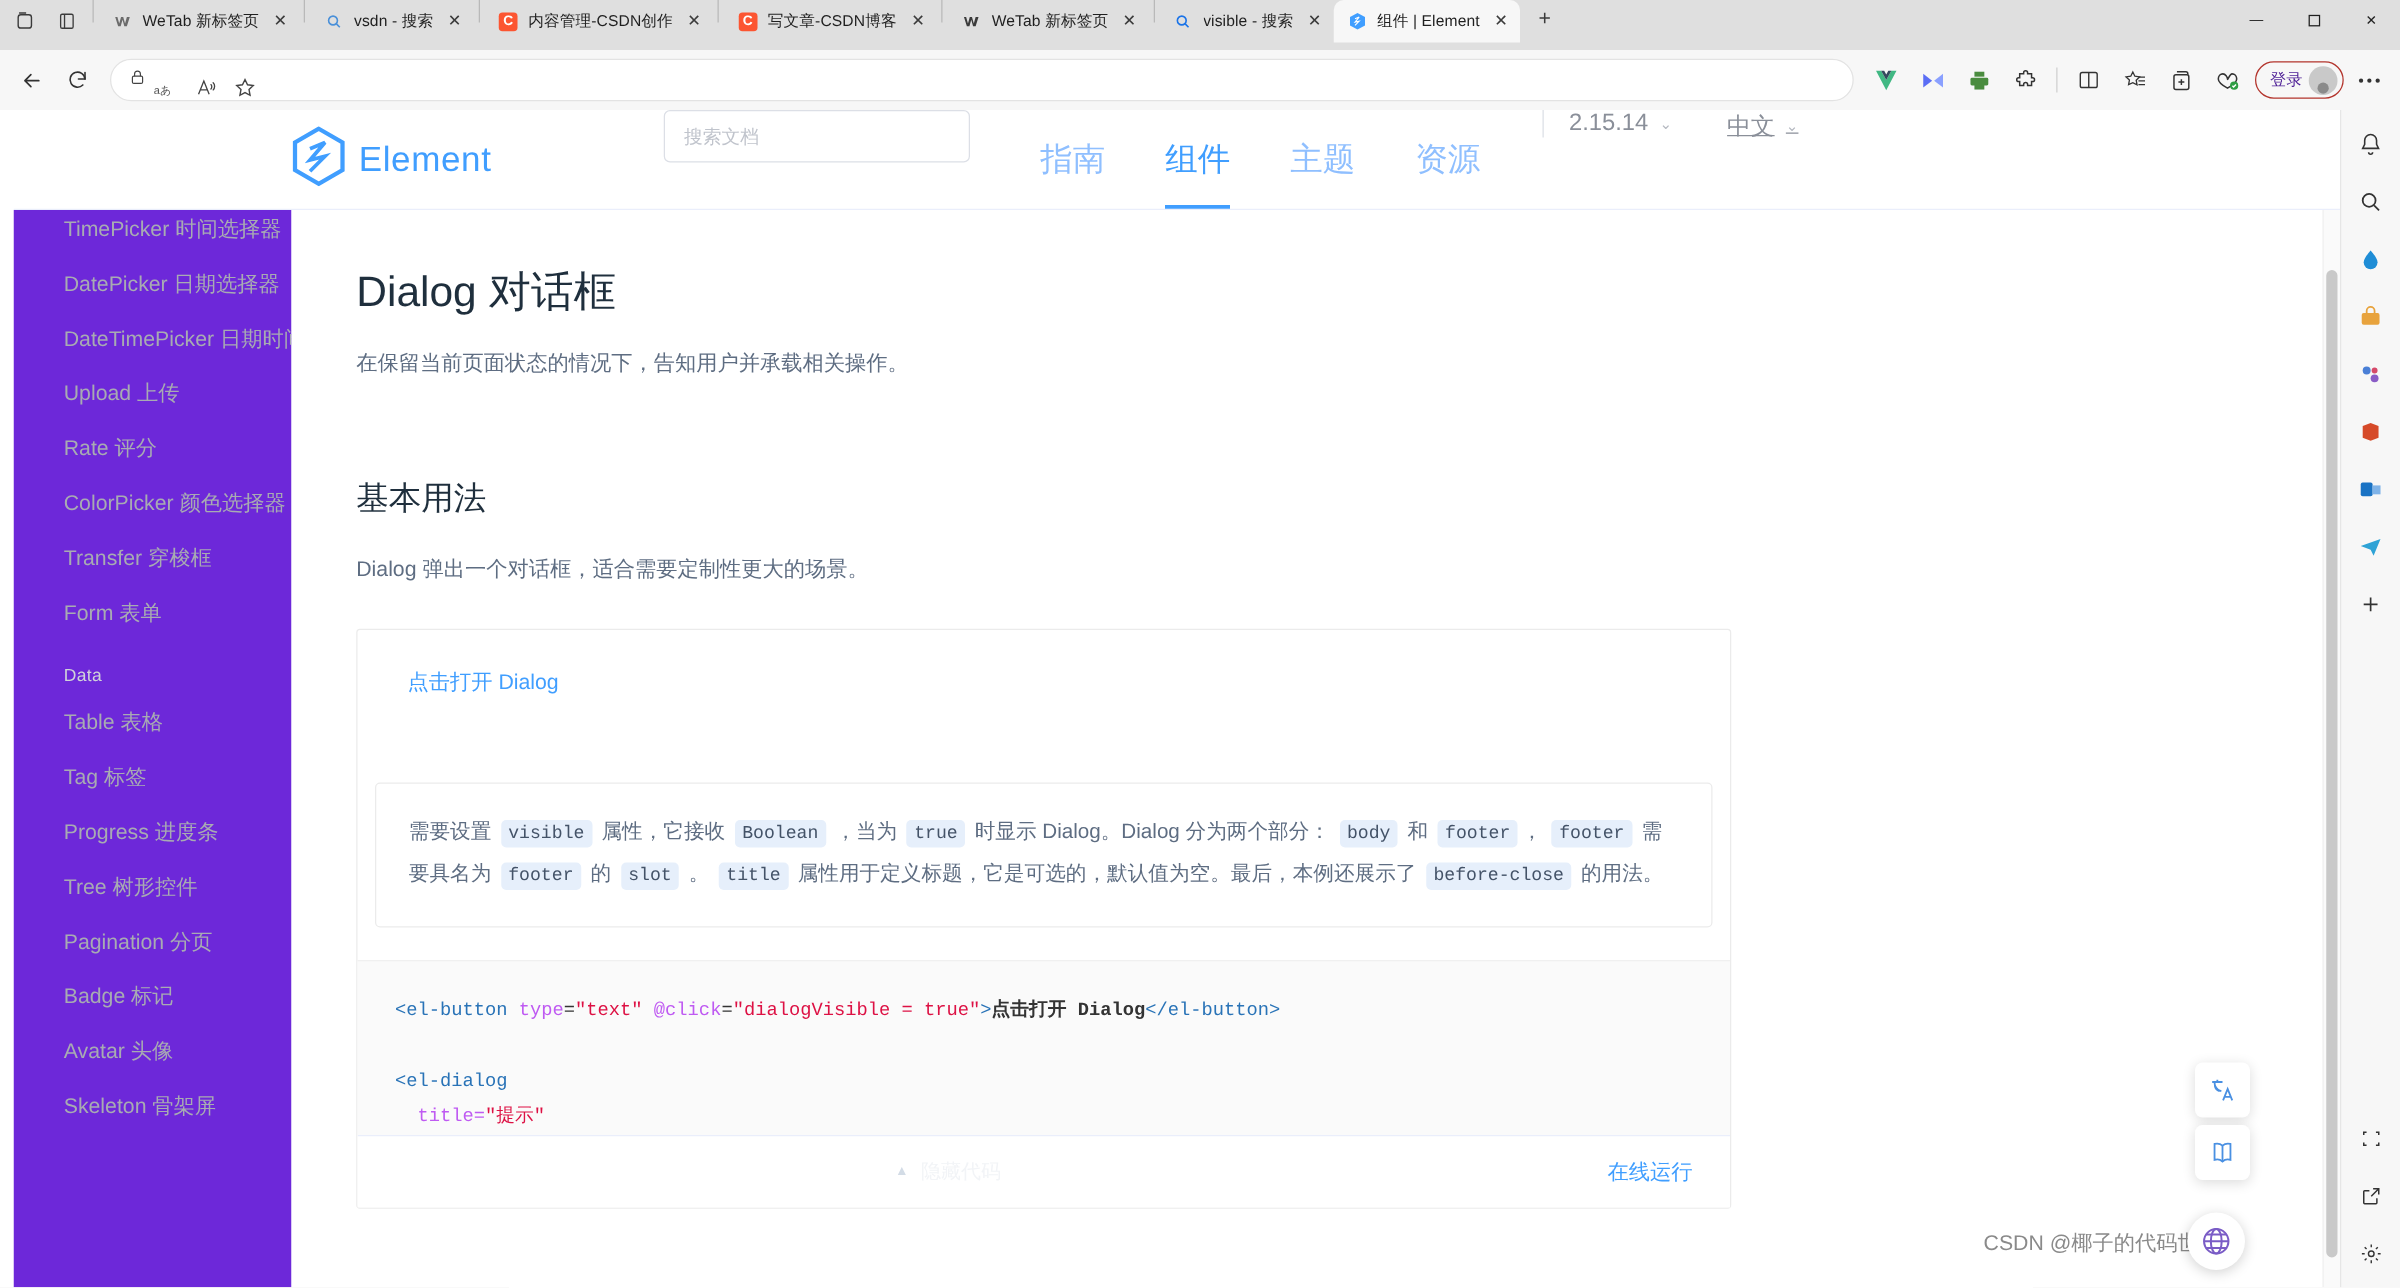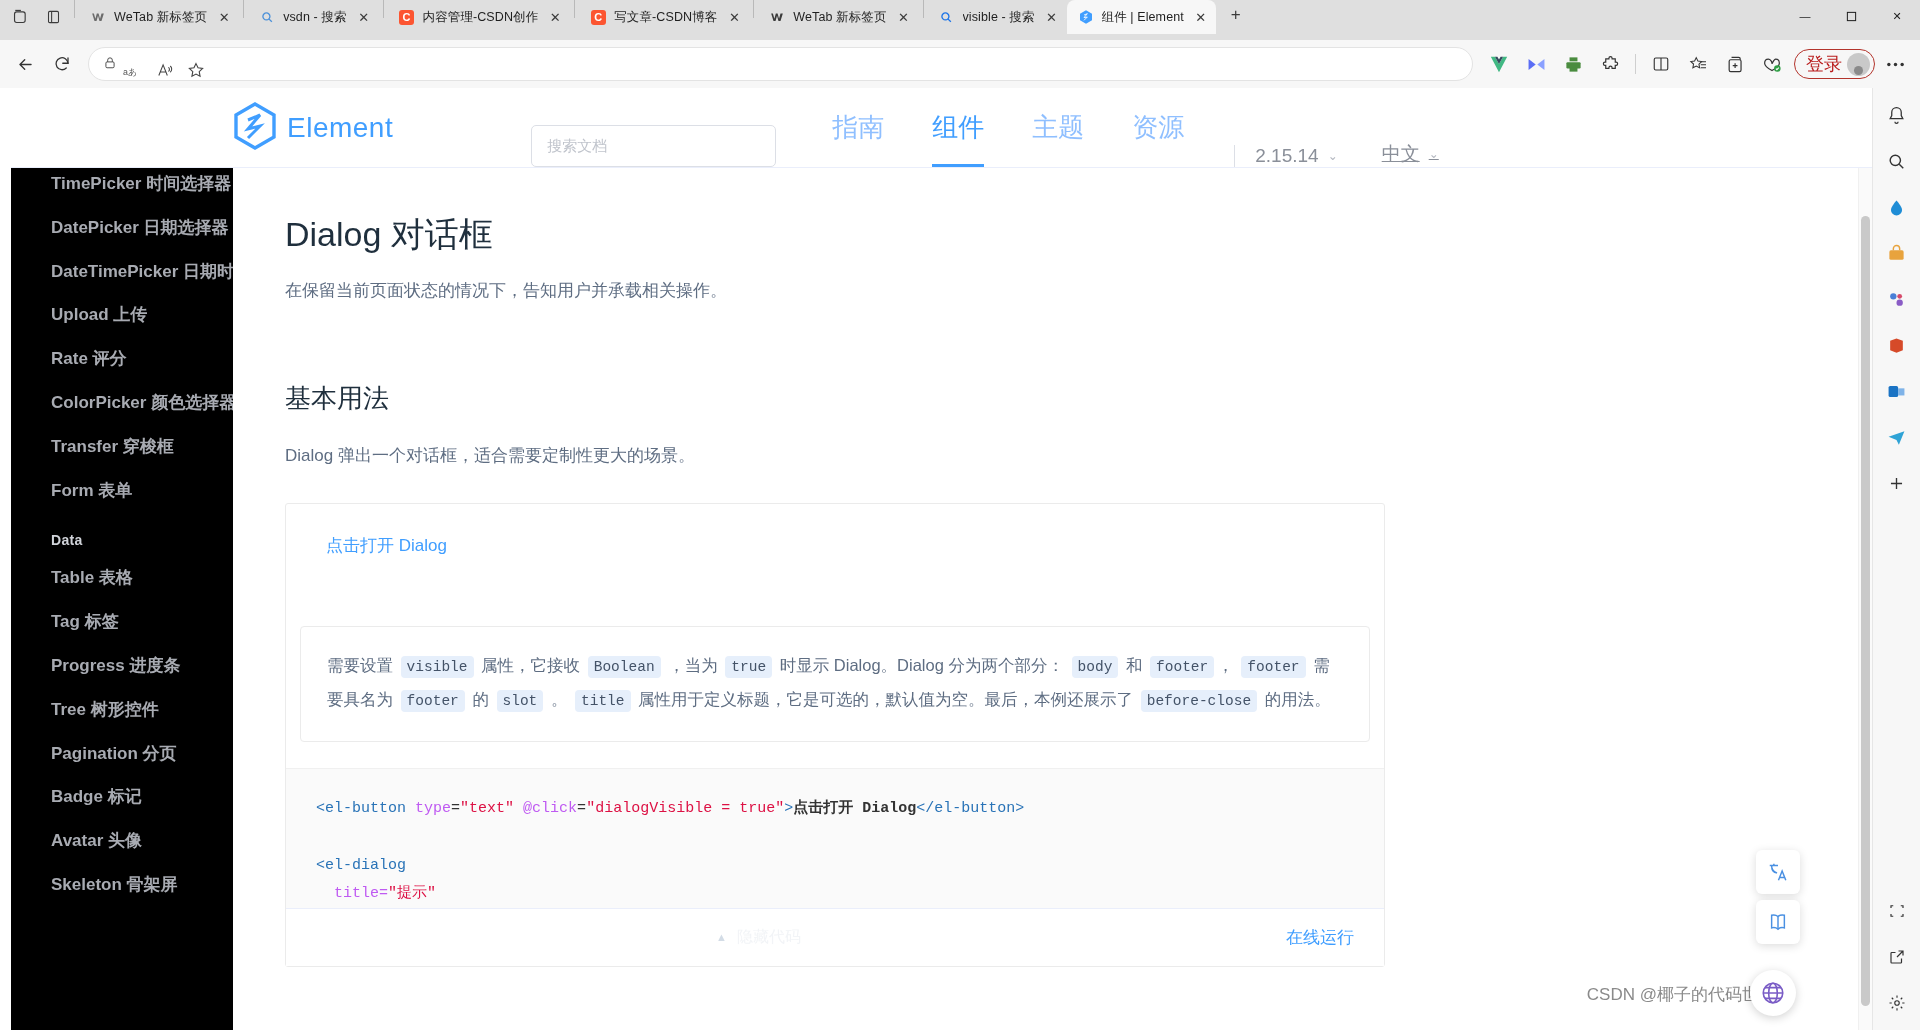--- a/index.html
+++ b/index.html
@@ -63,38 +63,38 @@
     flex: 1 1 auto; font-size: 13.5px; color: #444; white-space: nowrap;
     overflow: hidden; margin-left: 10px;
   }
   .omni-actions { display: flex; align-items: center; gap: 2px; flex: 0 0 auto; }
   .omni-act { width: 30px; height: 30px; display: flex; align-items: flex-end; justify-content: center; color: #444; border-radius: 4px; }
   .tb-sep { width: 1px; height: 20px; background: #cfcfcf; margin: 0 5px; flex: 0 0 1px; }
   .login-pill {
     height: 30px; border: 1px solid #b3342c; border-radius: 16px; display: flex;
     align-items: center; gap: 5px; padding: 0 4px 0 11px; flex: 0 0 auto; margin-left: 2px;
   }
-  .login-pill .txt { font-size: 18px; color: #b91c1c; white-space: nowrap; }
+  .login-pill .txt { font-size: 13px; color: #4c1d95; white-space: nowrap; }
   .avatar-circle {
     width: 23px; height: 23px; border-radius: 50%; background: #c9c9c9;
     display: flex; align-items: flex-end; justify-content: center; overflow: hidden;
   }
   .avatar-head { width: 9px; height: 9px; border-radius: 50%; background: #8a8a8a; margin-bottom: 1px; }
 
   
   .viewport { flex: 1 1 auto; display: flex; background: #ffffff; position: relative; overflow: hidden; }
   .page { flex: 1 1 auto; position: relative; overflow: hidden; background: #fff; padding-left: 11px; }
 
   .site-header {
     height: 80px; border-bottom: 1px solid #eaeefb; display: flex; align-items: center;
     padding: 0 0 0 222px; background: #fff; position: relative; z-index: 5;
   }
   .brand { display: flex; align-items: center; gap: 10px; flex: 0 0 auto; }
   .brand-name { font-size: 28px; color: #409eff; letter-spacing: .5px; font-weight: 400; }
-  .header-right { display: flex; align-items: flex-end; margin-left: 138px; gap: 0; }
+  .header-right { display: flex; align-items: flex-start; margin-left: 138px; gap: 0; }
   .doc-search {
     width: 245px; height: 42px; border: 1px solid #dcdfe6; border-radius: 5px;
     display: flex; align-items: center; padding: 0 15px; background: #fff;
   }
   .doc-search .ph { font-size: 15px; color: #c0c4cc; }
   .nav { display: flex; align-items: center; gap: 0; margin-left: 32px; }
   .nav-item {
     font-size: 26px; color: #8fbfff; padding: 0 24px; height: 79px;
     display: flex; align-items: center; position: relative;
   }
@@ -104,22 +104,22 @@
     height: 3px; background: #409eff;
   }
   .hdr-sep { width: 1px; height: 22px; background: #dcdfe6; margin: 0 20px 0 26px; }
   .hdr-drop { display: flex; align-items: center; gap: 9px; font-size: 19px; color: #8a8f99; }
   .hdr-drop .caret { font-size: 12px; color: #b4b8c0; }
   .lang-drop { margin-left: 44px; text-decoration: underline; }
 
   .content-wrap { display: flex; position: relative; height: calc(100% - 80px); }
 
   .sidebar {
-    width: 222px; flex: 0 0 222px; padding-top: 8px; background: #000000;
-    position: relative; overflow: hidden; font-weight: bold;
+    width: 222px; flex: 0 0 222px; padding-top: 8px; background: #6d28d9;
+    position: relative; overflow: hidden;
   }
   .side-list { padding-left: 0; }
   .side-item {
     font-size: 17px; color: #a8abb2; padding: 10px 0 10px 40px; line-height: 1.4;
     white-space: nowrap;
   }
   .side-group {
     font-size: 14px; color: #d0d3d9; padding: 20px 0 8px 40px; letter-spacing: .3px;
   }
 

